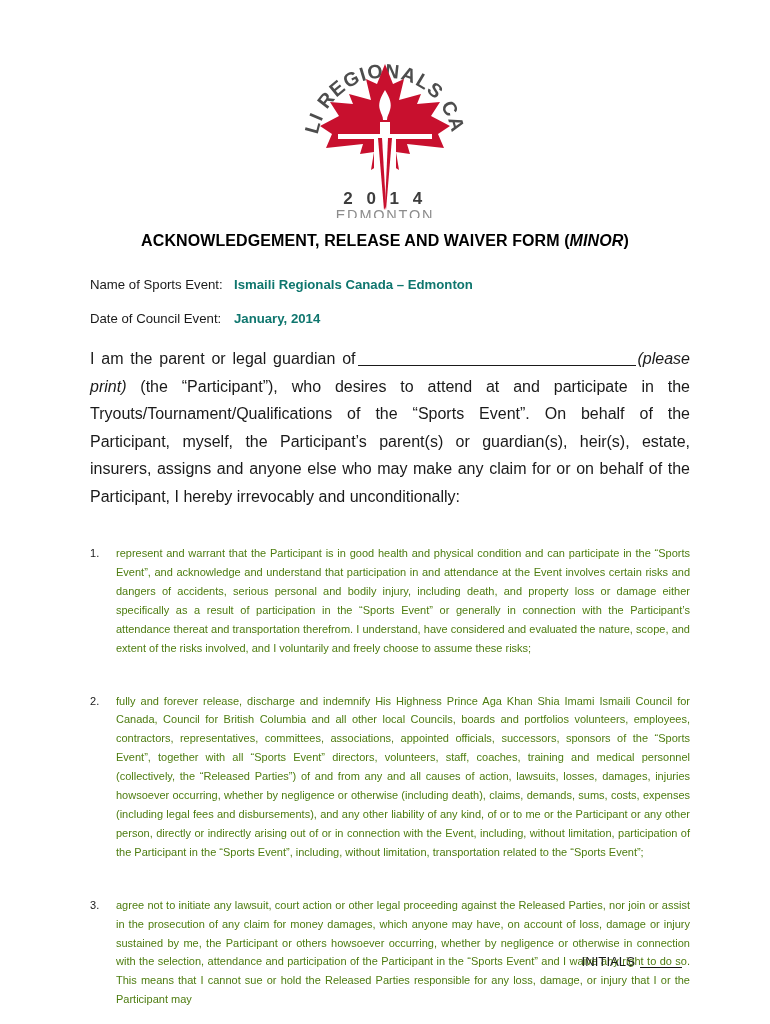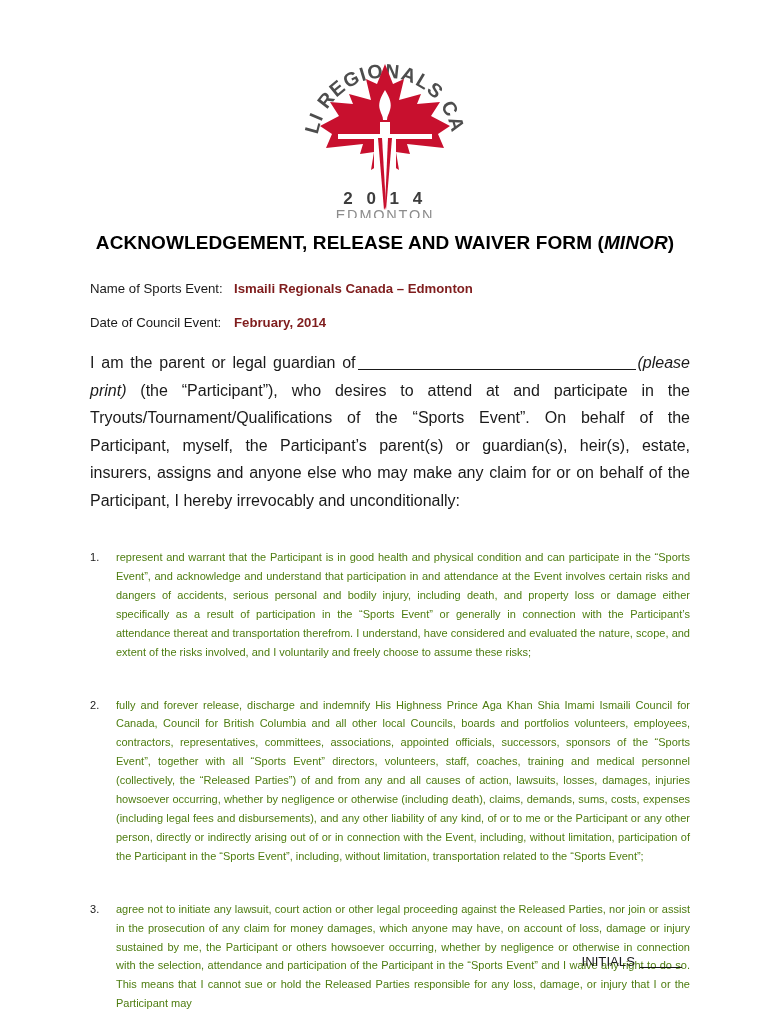--- a/index.html
+++ b/index.html
@@ -33,21 +33,21 @@
   .logo {
     position: relative;
     width: 170px;
     height: 180px;
   }
   .logo svg { display: block; }
 
   
   .doc-title {
     text-align: center;
-    font-size: 19px;
+    font-size: 16px;
     font-weight: bold;
     letter-spacing: 0.1px;
     color: #000;
     margin-top: 14px;
     margin-bottom: 0;
   }
   .doc-title .minor {
     font-style: italic;
     font-weight: bold;
   }
@@ -64,21 +64,21 @@
     font-size: 13.2px;
     margin-bottom: 19px;
   }
   .field-label {
     width: 144px;
     flex: 0 0 144px;
     color: #1a1a1a;
   }
   .field-value {
     font-weight: bold;
-    color: #7f1d1d;
+    color: #0f766e;
   }
 
   
   .body-wrap {
     padding-left: 90px;
     padding-right: 80px;
   }
   .para {
     font-size: 16px;
     line-height: 1.72;
@@ -194,21 +194,21 @@
 
   <h1 class="doc-title"><span>ACKNOWLEDGEMENT, RELEASE AND WAIVER FORM (</span><span class="minor">MINOR</span><span>)</span></h1>
 
   <div class="field-rows">
     <div class="field-row">
       <span class="field-label">Name of Sports Event:</span>
       <span class="field-value">Ismaili Regionals Canada – Edmonton</span>
     </div>
     <div class="field-row">
       <span class="field-label">Date of Council Event:</span>
-      <span class="field-value">February, 2014</span>
+      <span class="field-value">January, 2014</span>
     </div>
   </div>
 
   <div class="body-wrap">
 
     <p class="para intro"><span>I am the parent or legal guardian of</span><span class="blankline"></span><span class="ital">(please print)</span>
       <span>(the “Participant”), who desires to attend at and participate in the Tryouts/Tournament/Qualifications of the “Sports Event”. On behalf of the Participant, myself, the Participant’s parent(s) or guardian(s), heir(s), estate, insurers, assigns and anyone else who may make any claim for or on behalf of the Participant, I hereby irrevocably and unconditionally:</span></p>
 
     <ol class="clauses">
       <li><span>represent and warrant that the Participant is in good health and physical condition and can participate in the “Sports Event”, and acknowledge and understand that participation in and attendance at the Event involves certain risks and dangers of accidents, serious personal and bodily injury, including death, and property loss or damage either specifically as a result of participation in the “Sports Event” or generally in connection with the Participant’s attendance thereat and transportation therefrom. I understand, have considered and evaluated the nature, scope, and extent of the risks involved, and I voluntarily and freely choose to assume these risks;</span></li>

